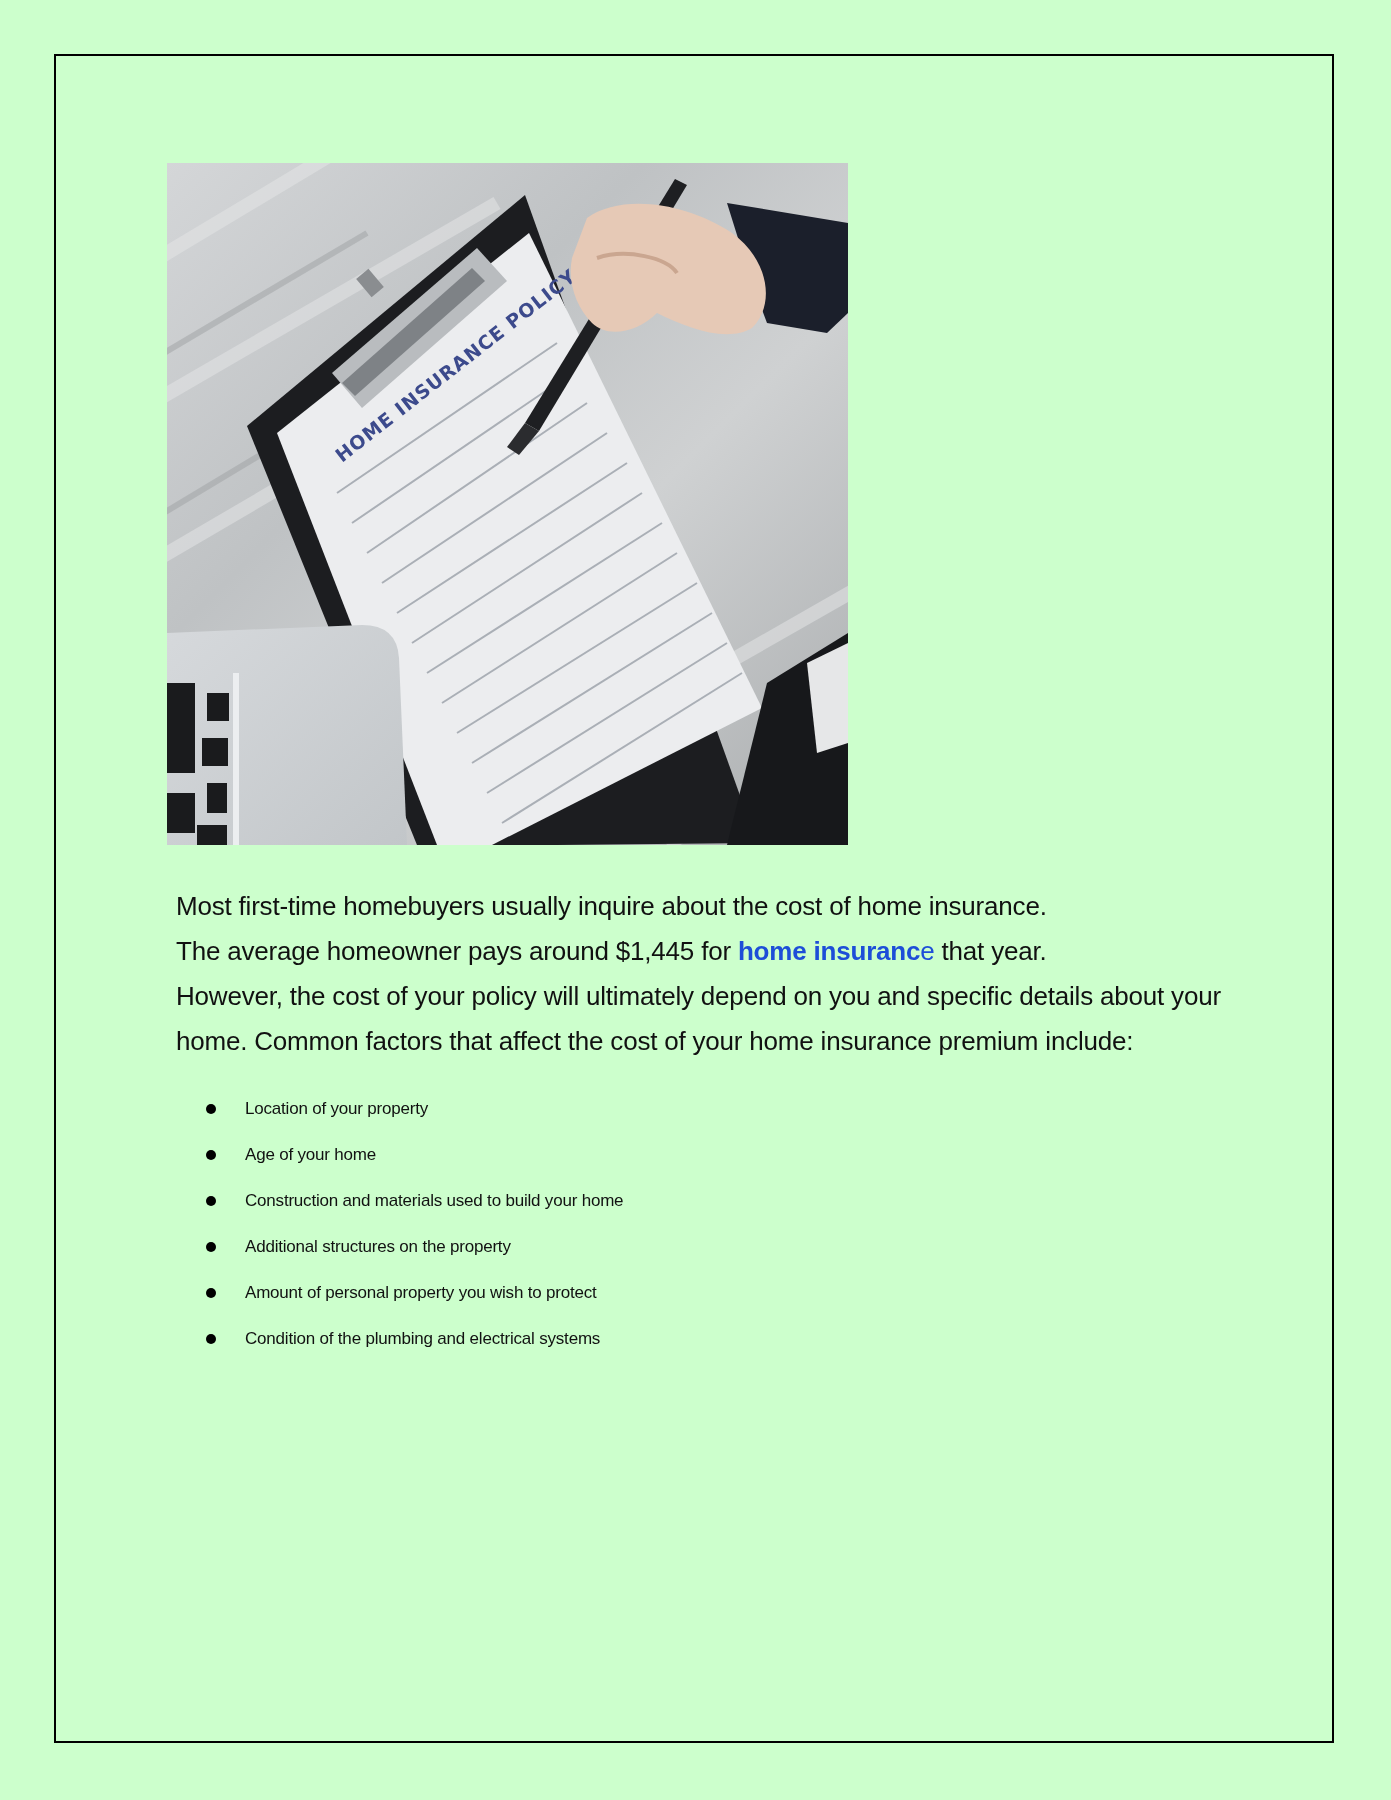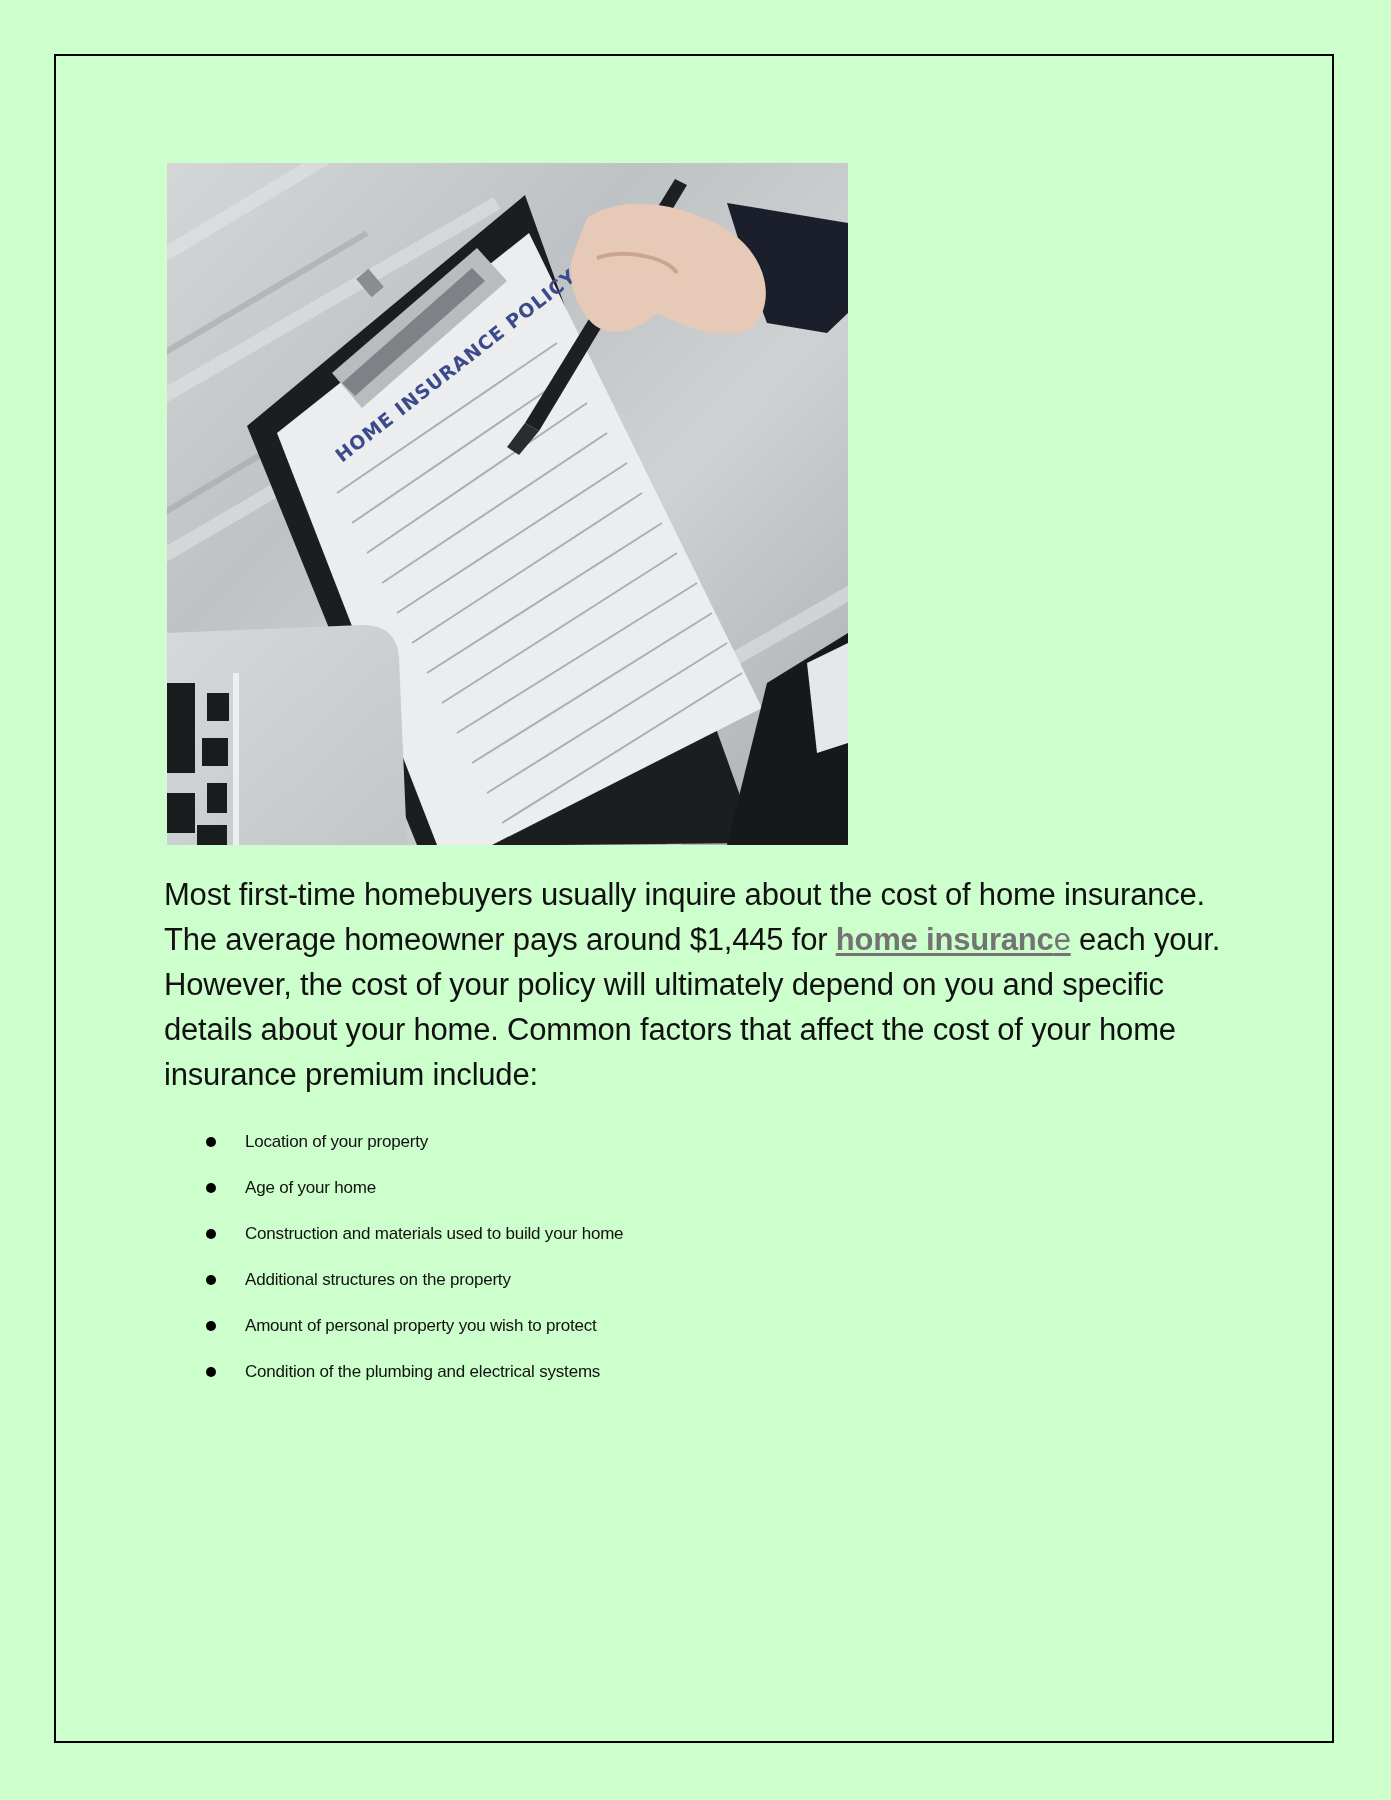--- a/index.html
+++ b/index.html
@@ -34,28 +34,27 @@
     background: #c9cccf;
   }
   .photo svg { display: block; }
   .content {
     position: absolute;
     left: 164px;
     top: 872px;
     width: 1080px;
   }
   .para {
-    margin: 0;
-    font-size: 31px;
+    margin: 12px;
+    font-size: 26px;
     line-height: 45px;
     letter-spacing: -0.2px;
   }
   .para .link {
-    color: #737373;
-    text-decoration: underline;
+    color: #1d4ed8;
     text-underline-offset: 3px;
   }
   .para .link b { font-weight: bold; }
   .factors {
     list-style: none;
     margin: 22px 0 0 0;
     padding: 0;
   }
   .factors li {
     position: relative;
@@ -154,21 +153,21 @@
       <rect x="0" y="630" width="28" height="40"></rect>
       <rect x="30" y="662" width="30" height="20"></rect>
     </g>
     <rect x="66" y="510" width="6" height="172" fill="#eceef0"></rect>
   </svg>
 </div>
 
 <div class="content">
   <p class="para">
     <span>Most first-time homebuyers usually inquire about the cost of home insurance.</span><br>
-    <span>The average homeowner pays around $1,445 for </span><a class="link"><b>home insuranc</b><span>e</span></a><span> each your.</span><br>
+    <span>The average homeowner pays around $1,445 for </span><a class="link"><b>home insuranc</b><span>e</span></a><span> that year.</span><br>
     <span>However, the cost of your policy will ultimately depend on you and specific details about your home. Common factors that affect the cost of your home insurance premium include:</span>
   </p>
 
   <ul class="factors">
     <li><span class="bullet"></span><span>Location of your property</span></li>
     <li><span class="bullet"></span><span>Age of your home</span></li>
     <li><span class="bullet"></span><span>Construction and materials used to build your home</span></li>
     <li><span class="bullet"></span><span>Additional structures on the property</span></li>
     <li><span class="bullet"></span><span>Amount of personal property you wish to protect</span></li>
     <li><span class="bullet"></span><span>Condition of the plumbing and electrical systems</span></li>

